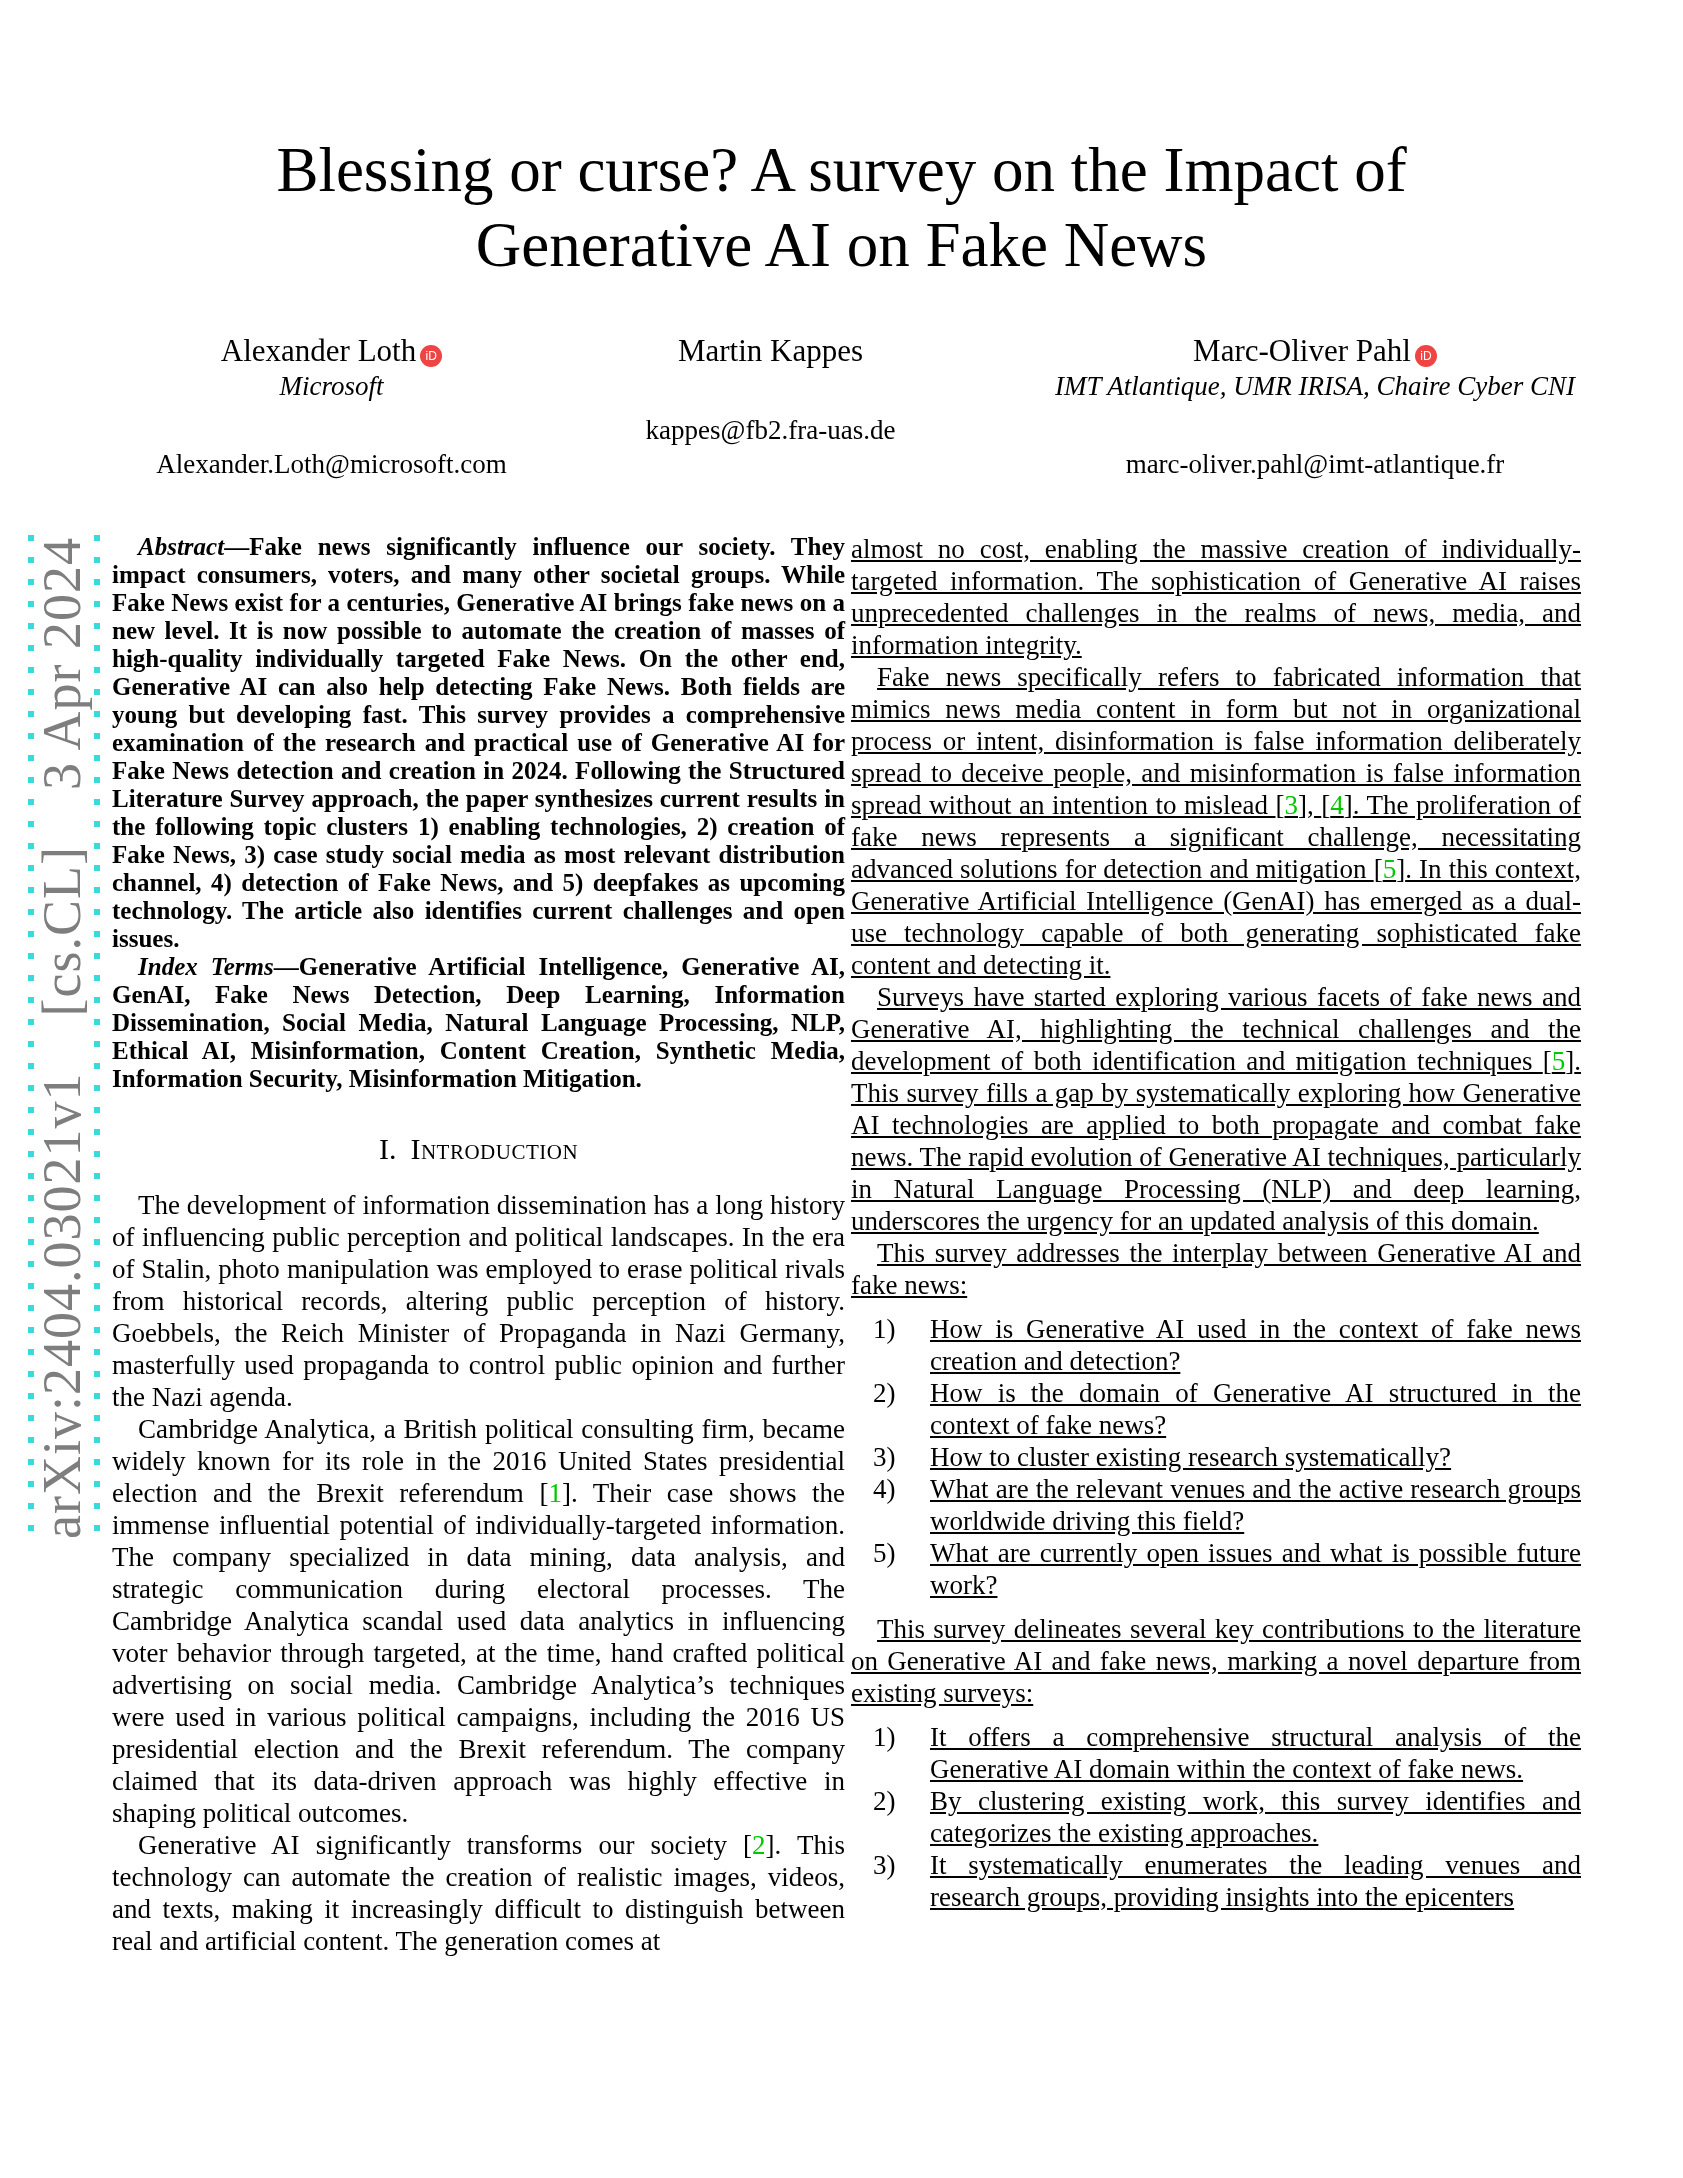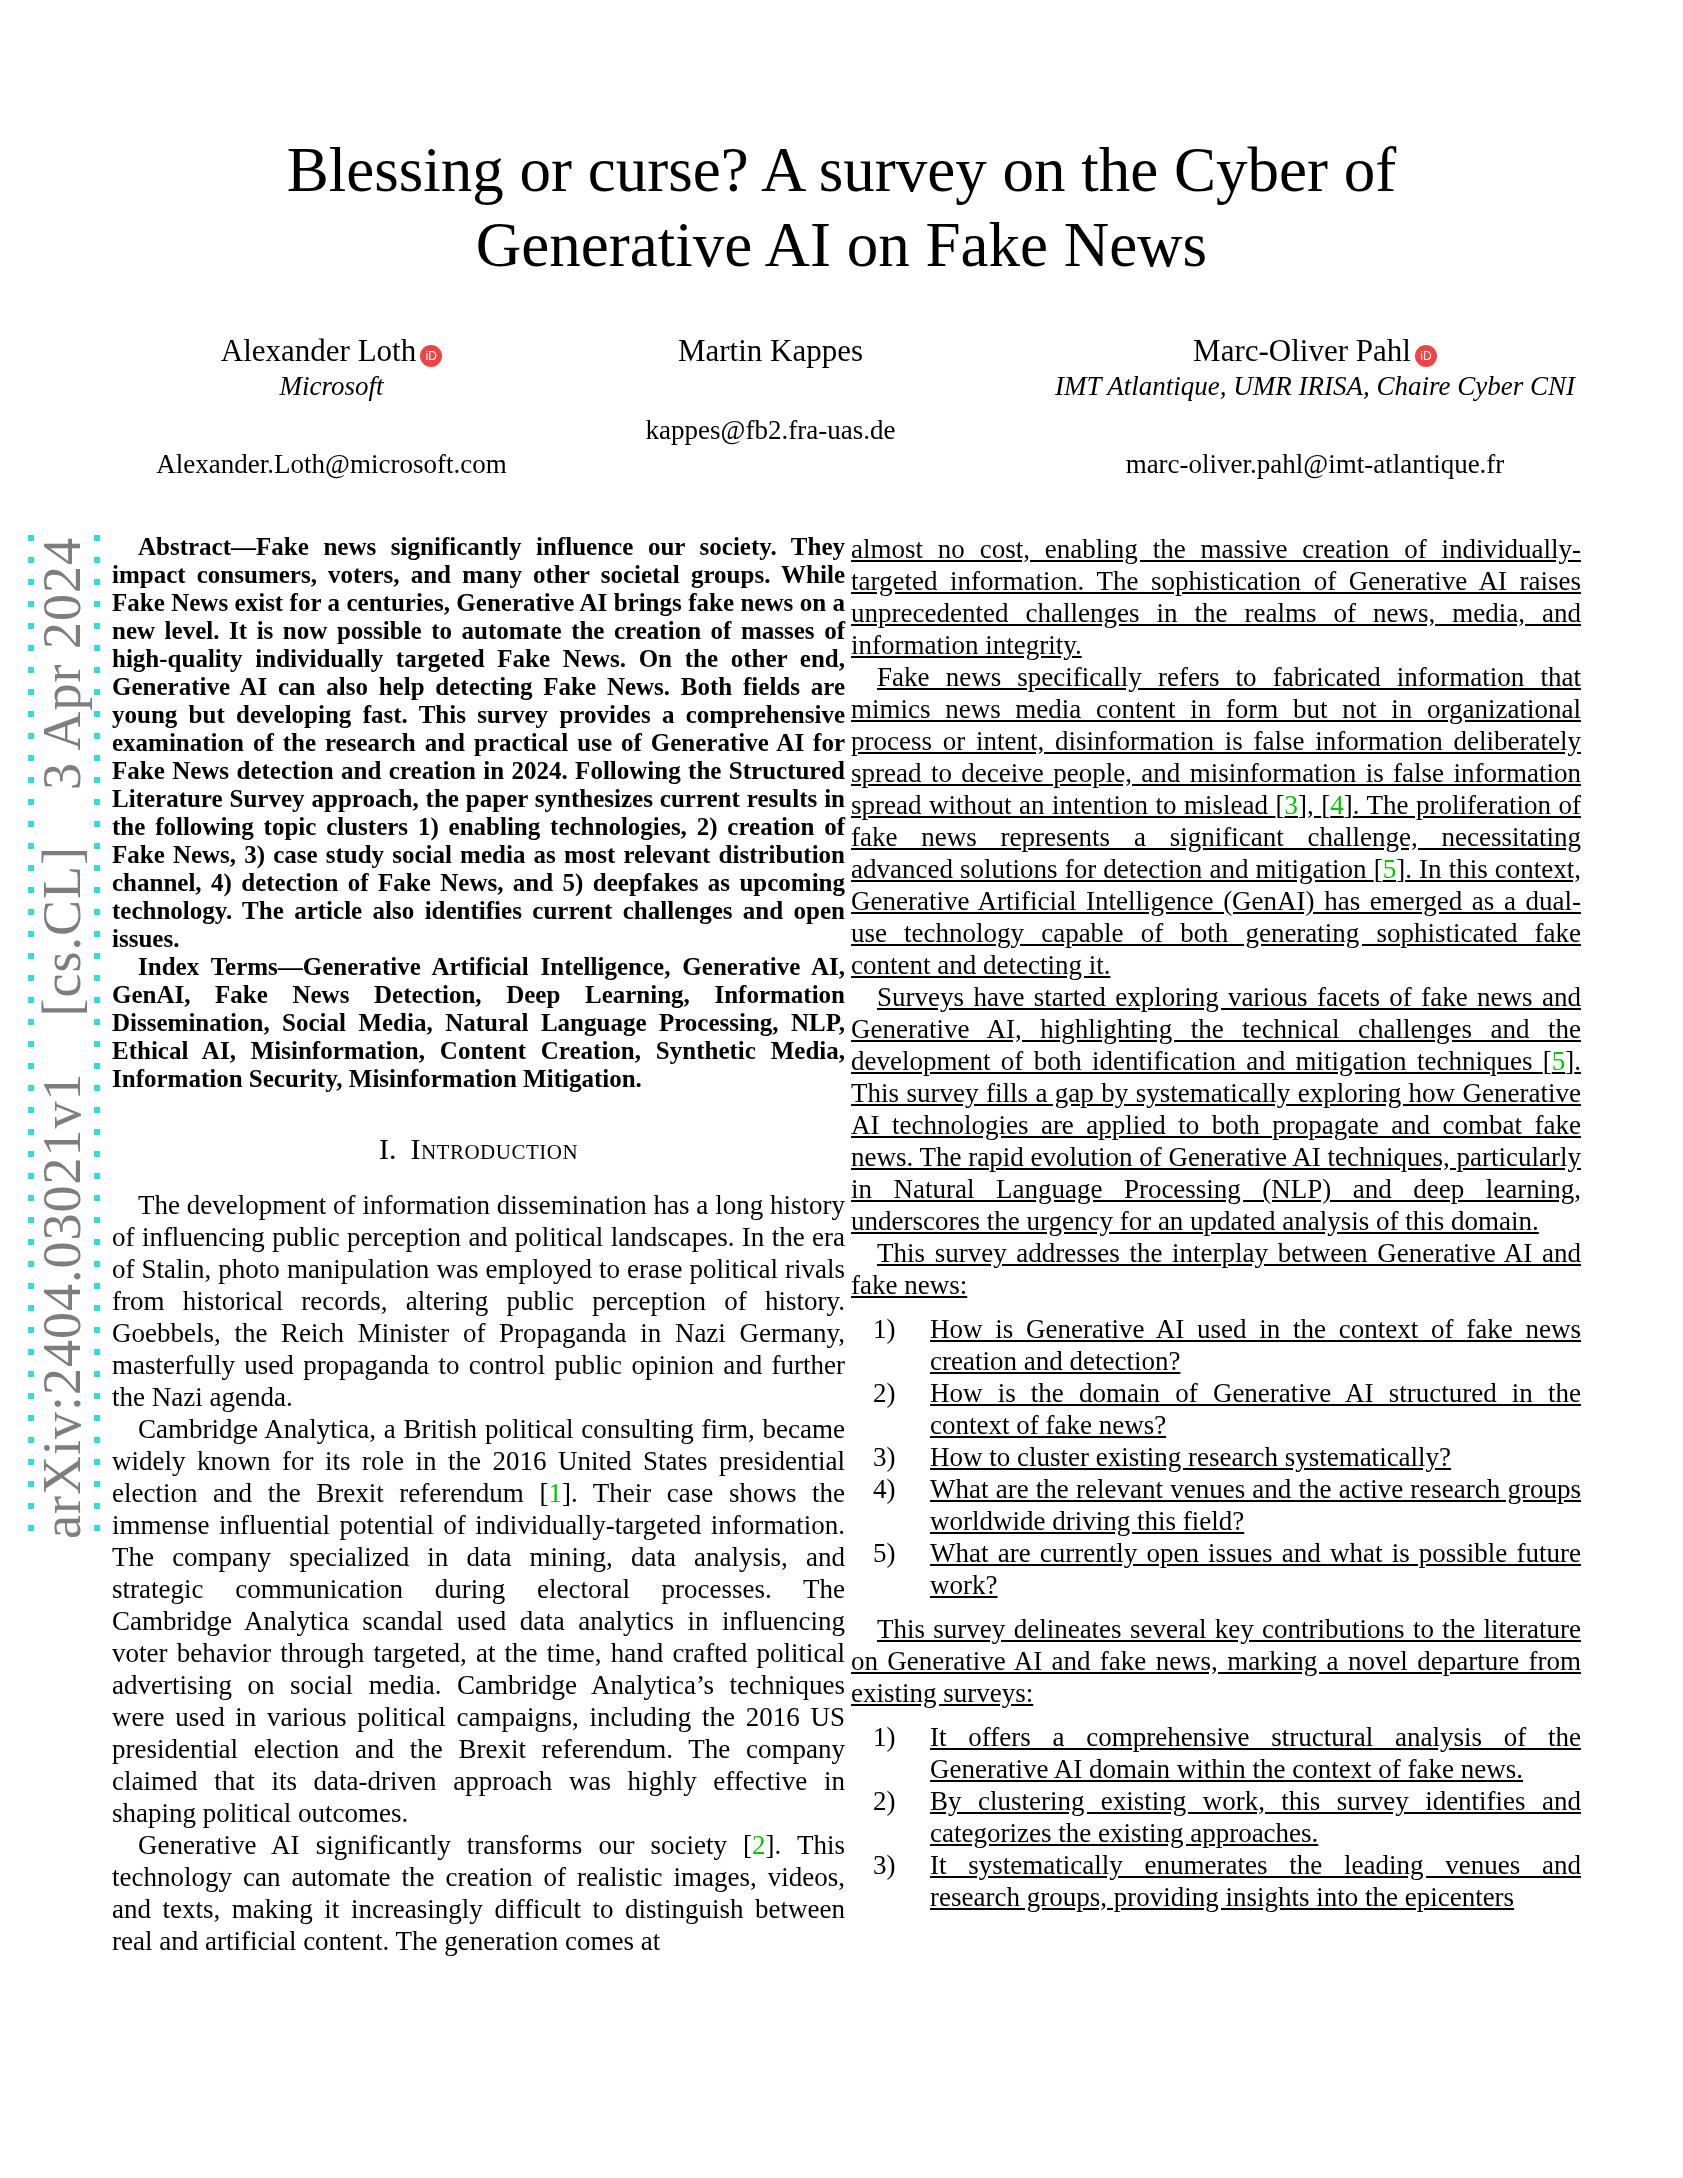--- a/index.html
+++ b/index.html
@@ -79,21 +79,21 @@
 
   p { margin: 0; }
   .abstract, .index-terms {
     font-size: 25px;
     line-height: 28px;
     font-weight: bold;
     text-align: justify;
     text-indent: 26px;
     hyphens: auto;
   }
-  .lead { }
+  .lead { font-style: italic; }
 
   .section-heading {
     margin: 40px 0 24px 0;
     text-align: center;
     font-weight: normal;
     font-size: 30px;
     line-height: 32px;
   }
   .section-heading .sec-num { margin-right: 14px; }
   .section-heading .sc { font-variant: small-caps; letter-spacing: 0.5px; }
@@ -122,21 +122,21 @@
 </style>
 </head>
 <body>
 
 <div class="page">
 
   <div class="dash-line left"></div>
   <div class="dash-line right"></div>
   <div class="watermark">arXiv:2404.03021v1  [cs.CL]  3 Apr 2024</div>
 
-  <h1 class="title"><span>Blessing or curse? A survey on the Cyber of</span><br><span>Generative AI on Fake News</span></h1>
+  <h1 class="title"><span>Blessing or curse? A survey on the Impact of</span><br><span>Generative AI on Fake News</span></h1>
 
   <div class="author author-1">
     <div class="author-name"><span>Alexander Loth</span><span class="orcid">iD</span></div>
     <div class="author-affil">Microsoft</div>
     <div class="author-email">Alexander.Loth@microsoft.com</div>
   </div>
 
   <div class="author author-2">
     <div class="author-name"><span>Martin Kappes</span></div>
     <div class="author-email">kappes@fb2.fra-uas.de</div>

